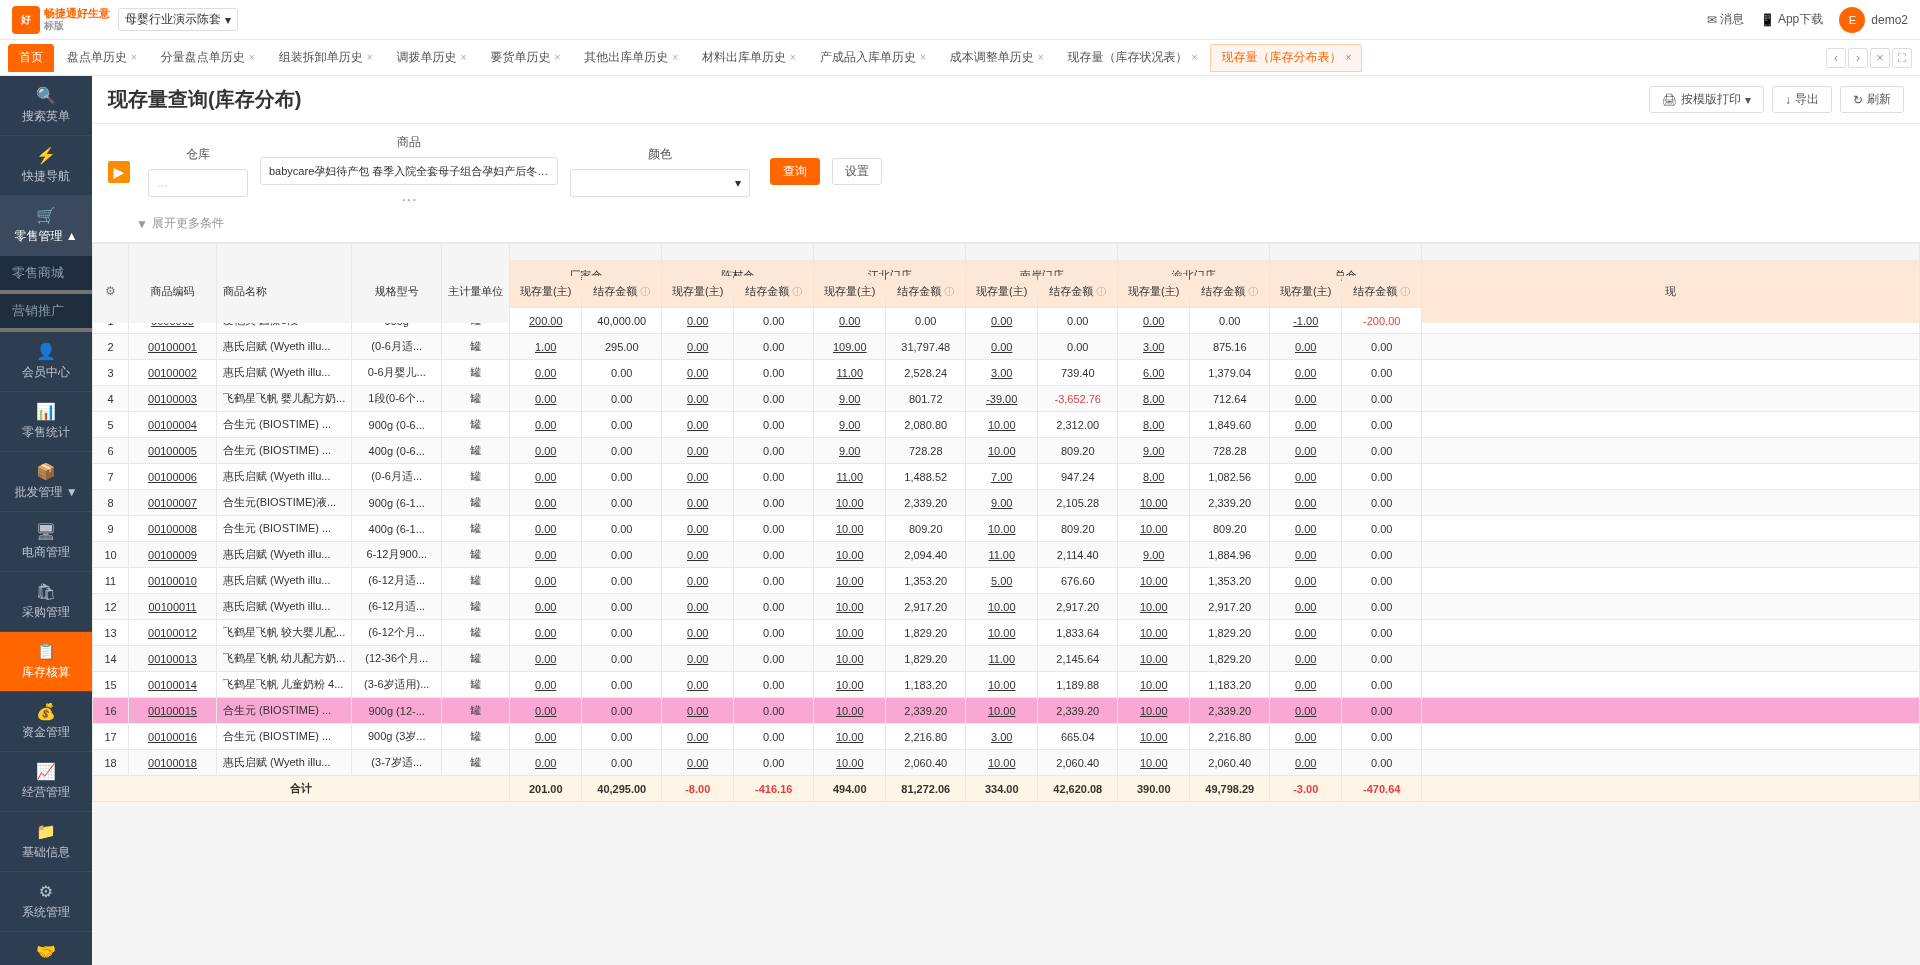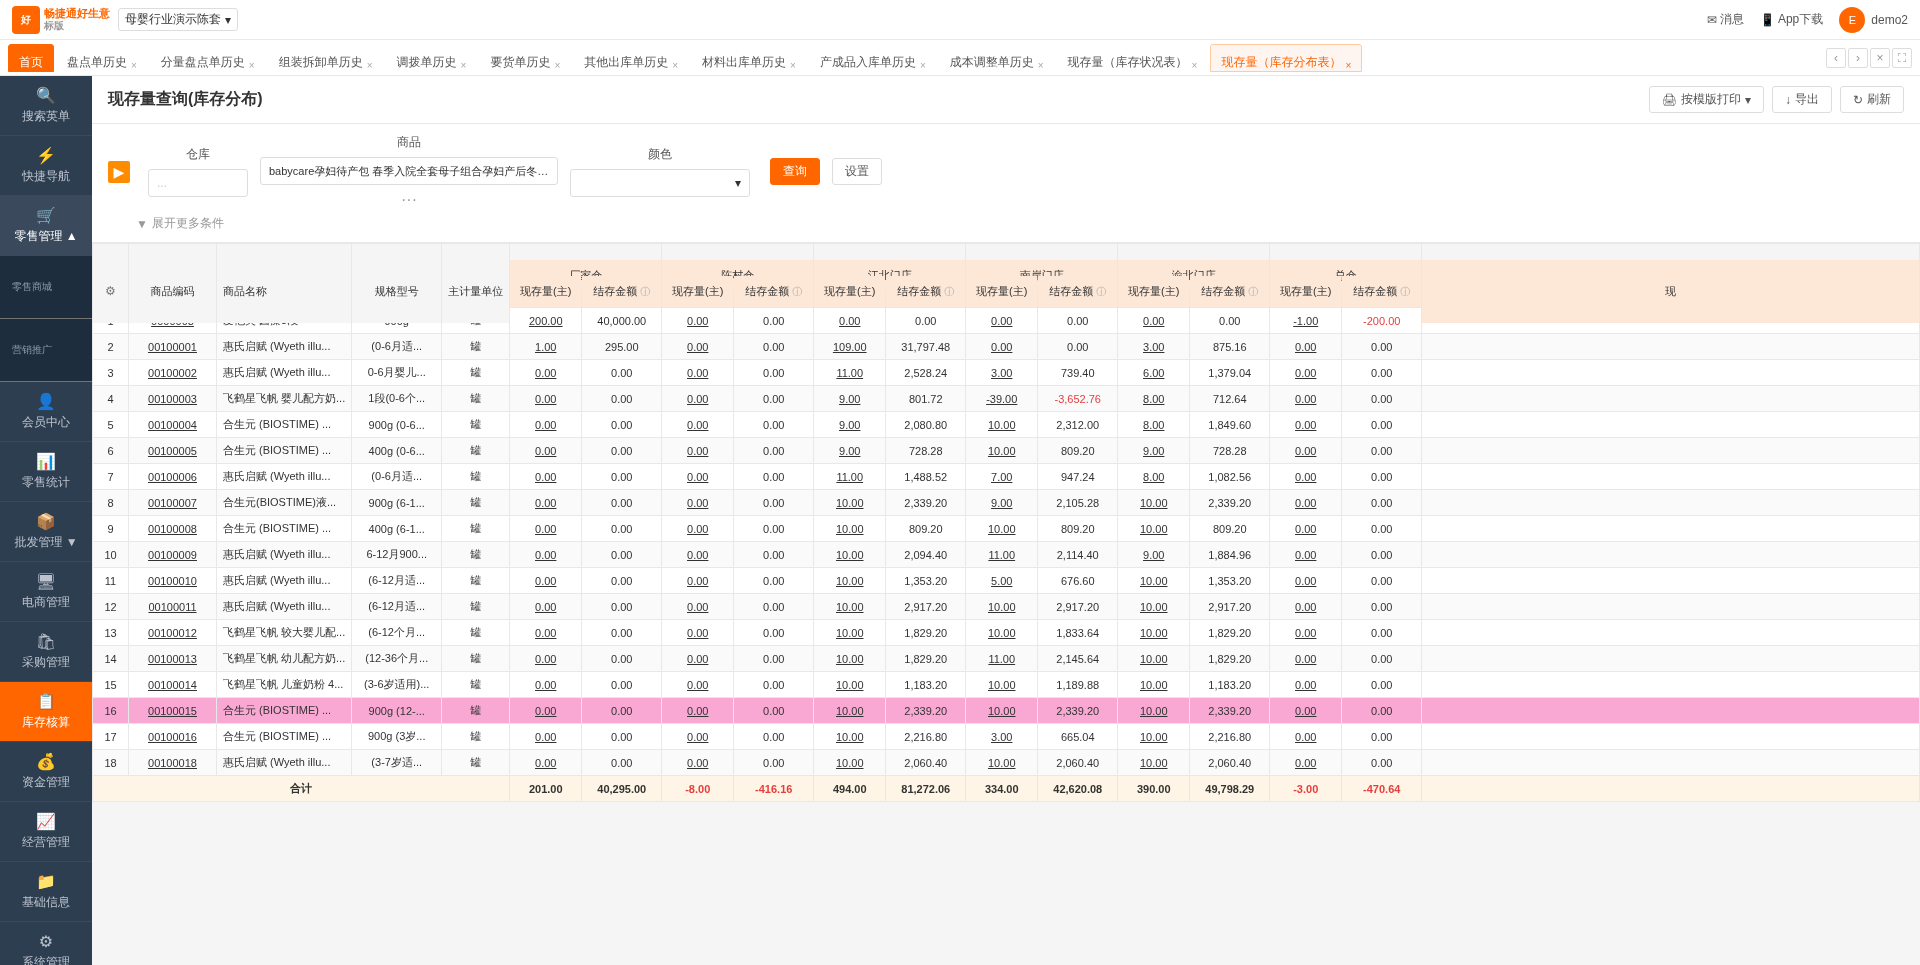--- a/index.html
+++ b/index.html
@@ -10,43 +10,43 @@
     .topbar-left { display: flex; align-items: center; gap: 8px; }
     .logo-area { display: flex; align-items: center; gap: 4px; color: #ff6600; font-weight: bold; font-size: 13px; }
     .logo-icon { width: 28px; height: 28px; background: #ff6600; border-radius: 4px; display: flex; align-items: center; justify-content: center; color: #fff; font-size: 10px; }
     .store-selector { display: flex; align-items: center; gap: 4px; color: #333; cursor: pointer; padding: 2px 6px; border: 1px solid #ddd; border-radius: 3px; background: #fff; }
     .topbar-right { display: flex; align-items: center; gap: 16px; color: #555; }
     .topbar-right span { cursor: pointer; display: flex; align-items: center; gap: 3px; }
     .avatar { width: 26px; height: 26px; border-radius: 50%; background: #ff6600; display: flex; align-items: center; justify-content: center; color: #fff; font-size: 11px; }
 
     
     .nav-tabs { height: 36px; background: #fff; border-bottom: 1px solid #e8e8e8; display: flex; align-items: center; padding: 0 8px; gap: 2px; overflow: hidden; }
-    .nav-tab { display: flex; align-items: flex-end; padding: 0 10px; height: 28px; border-radius: 3px 3px 0 0; cursor: pointer; white-space: nowrap; font-size: 12px; color: #555; border: 1px solid transparent; gap: 4px; }
+    .nav-tab { display: flex; align-items: center; padding: 0 10px; height: 28px; border-radius: 3px 3px 0 0; cursor: pointer; white-space: nowrap; font-size: 12px; color: #555; border: 1px solid transparent; gap: 4px; }
     .nav-tab.home { background: #ff6600; color: #fff; border-color: #ff6600; }
     .nav-tab.active { background: #fff5f0; color: #ff6600; border-color: #ffcca0; }
     .nav-tab .close-x { color: #aaa; font-size: 10px; cursor: pointer; }
     .nav-tab.active .close-x { color: #ff6600; }
     .nav-arrows { display: flex; align-items: center; margin-left: auto; gap: 2px; }
     .nav-arrow { width: 20px; height: 20px; display: flex; align-items: center; justify-content: center; cursor: pointer; color: #999; border: 1px solid #ddd; border-radius: 2px; }
 
     
     .layout { display: flex; height: calc(965px - 76px); }
 
     
     .sidebar { width: 92px; background: #2c3e50; display: flex; flex-direction: column; overflow-y: auto; }
     .sidebar-item { padding: 10px 6px; text-align: center; color: #bdc3ce; cursor: pointer; font-size: 11px; border-bottom: 1px solid #3a4a5c; }
     .sidebar-item.active { background: #ff6600; color: #fff; }
     .sidebar-item .s-icon { font-size: 16px; margin-bottom: 3px; }
     .sidebar-sub { background: #1e2d3d; }
-    .sidebar-sub-item { padding: 24px 12px; color: #8a9bb0; cursor: pointer; font-size: 10px; border-bottom: 1px solid #737373; }
+    .sidebar-sub-item { padding: 8px 12px; color: #8a9bb0; cursor: pointer; font-size: 13px; border-bottom: 4px solid #737373; }
 
     
     .main { flex: 1; overflow: hidden; display: flex; flex-direction: column; background: #f5f5f5; }
     .page-header { background: #fff; padding: 10px 16px; border-bottom: 1px solid #e8e8e8; display: flex; align-items: center; justify-content: space-between; }
-    .page-title { font-size: 16px; font-weight: bold; color: #333; }
+    .page-title { font-size: 20px; font-weight: bold; color: #333; }
     .page-actions { display: flex; align-items: center; gap: 8px; }
     .btn { padding: 4px 12px; border-radius: 3px; cursor: pointer; font-size: 12px; display: flex; align-items: center; gap: 4px; border: 1px solid #ddd; background: #fff; color: #555; }
     .btn-primary { background: #ff6600; color: #fff; border-color: #ff6600; }
     .btn-default { background: #fff; color: #555; border-color: #ddd; }
 
     
     .filter-area { background: #fff; padding: 10px 16px; border-bottom: 1px solid #e8e8e8; }
     .filter-row { display: flex; align-items: center; gap: 12px; flex-wrap: wrap; }
     .filter-item { display: flex; align-items: center; gap: 6px; flex-direction: column; }
     .filter-label { color: #555; white-space: nowrap; }

